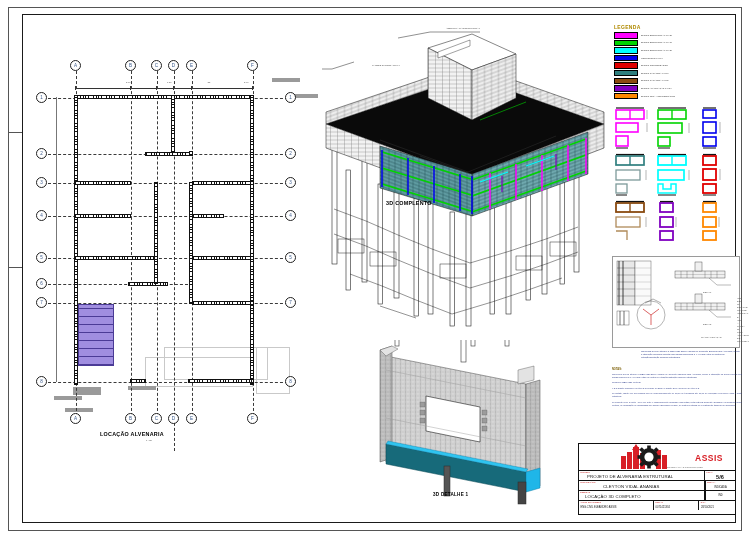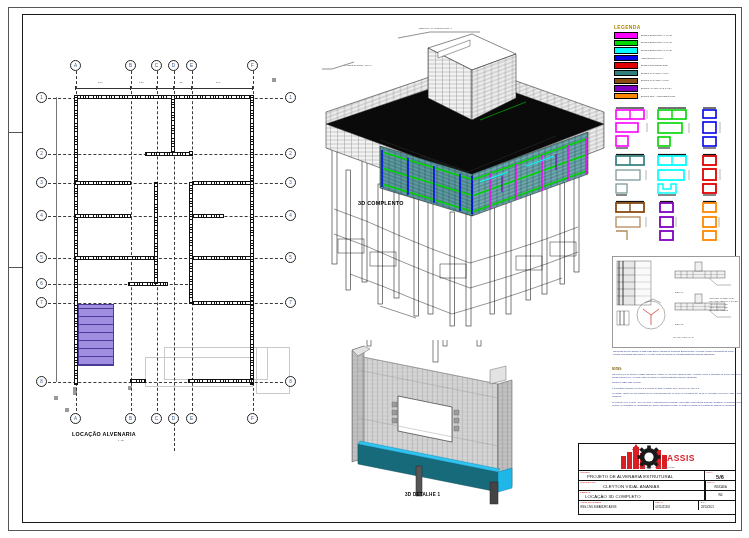--- a/index.html
+++ b/index.html
@@ -19,21 +19,21 @@
   .frame-inner {
     position: absolute; left: 22px; top: 14px; width: 714px; height: 509px;
     border: 1.1px solid #1a1a1a;
   }
   .frame-left-tab {
     position: absolute; left: 8px; top: 132px; width: 15px; height: 136px;
     border-top: 1px solid #555; border-bottom: 1px solid #555;
   }
 
   
-  .abs { position: absolute; }
+  .abs { position: absolute; padding-left: 28px; }
   .micro { font-size: 2.3px; color: #555; line-height: 1.35; }
   .ttl { font-size: 5.4px; font-weight: bold; color: #000; letter-spacing: .25px; }
 
   
   #plan { position: absolute; left: 40px; top: 56px; width: 290px; height: 400px; }
   .gbub {
     position: absolute; width: 11px; height: 11px; border: .7px solid #222;
     border-radius: 50%; background: #fff; color: #3a5a8c;
     font-size: 4.6px; text-align: center; line-height: 10px; z-index: 6;
   }

